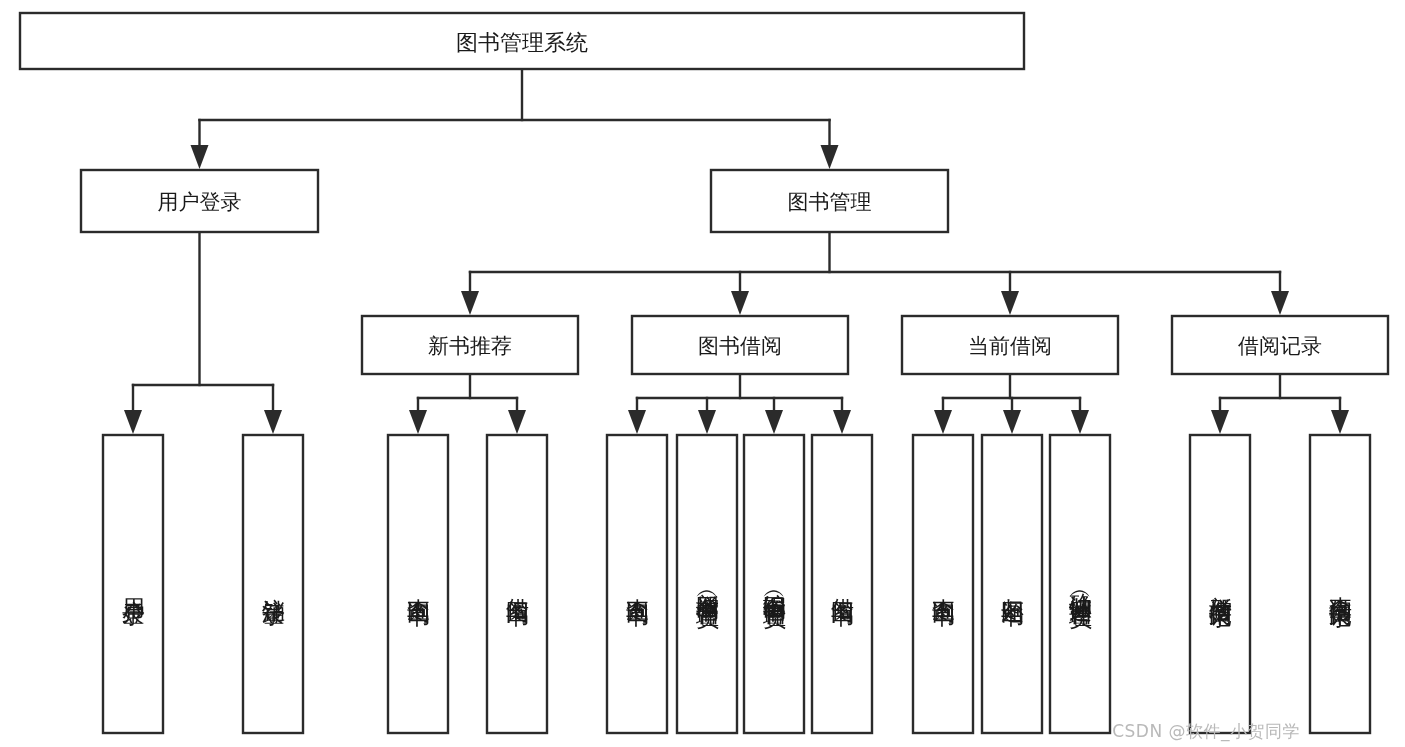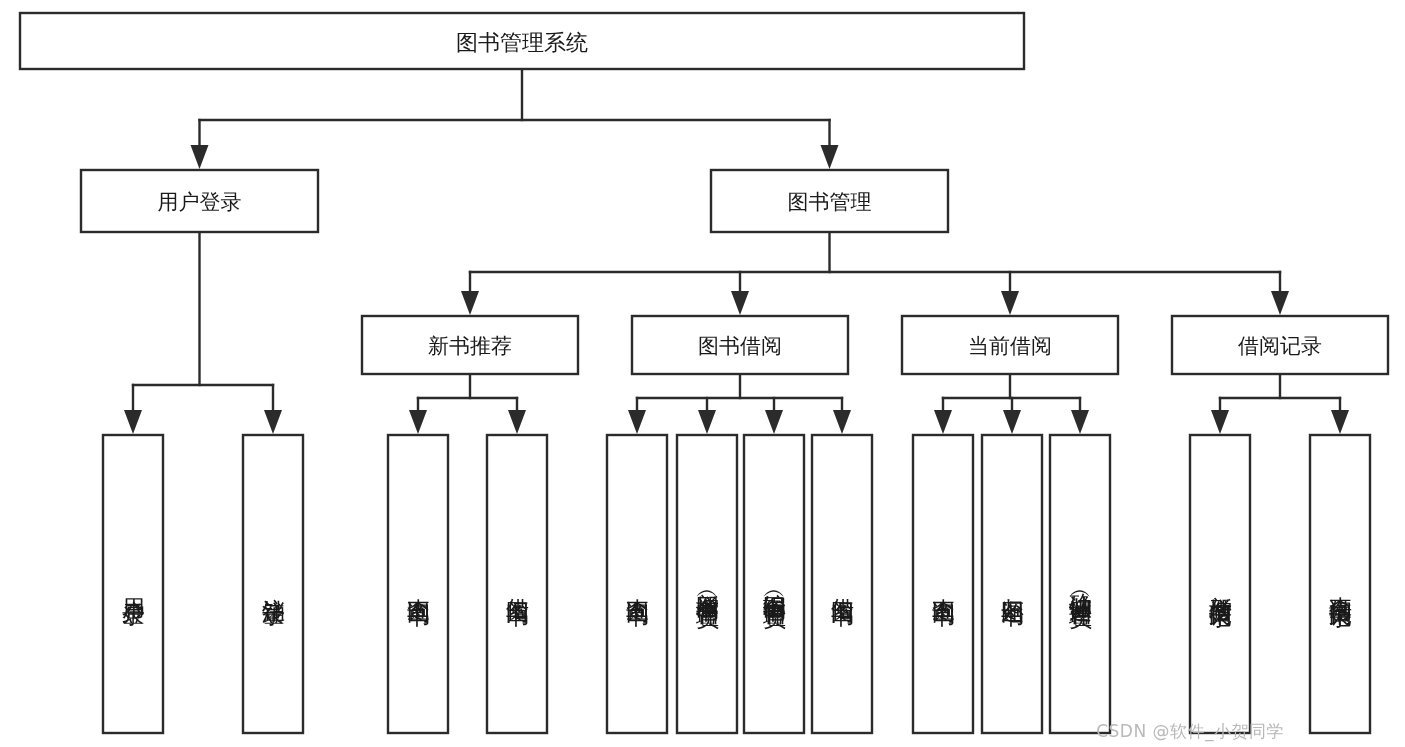--- a/index.html
+++ b/index.html
@@ -66,21 +66,21 @@
     font-family: "DejaVu Sans", "Liberation Sans", sans-serif;
     font-size: 23px;
     line-height: 1.12;
     letter-spacing: 2px;
     color: #1a1a1a;
     white-space: nowrap;
     text-align: center;
   }
   #watermark {
     position: absolute;
-    right: 18px;
+    right: 2px;
     bottom: 4px;
     font-family: "DejaVu Sans", "Liberation Sans", sans-serif;
     font-size: 17px;
     color: #b9b9b9;
     letter-spacing: 0.5px;
     user-select: none;
   }
 </style>
 </head>
 <body>

